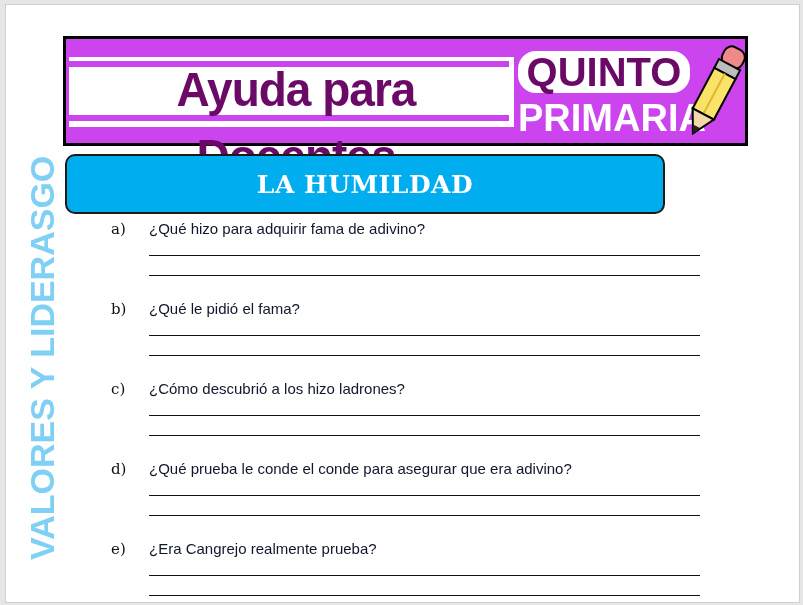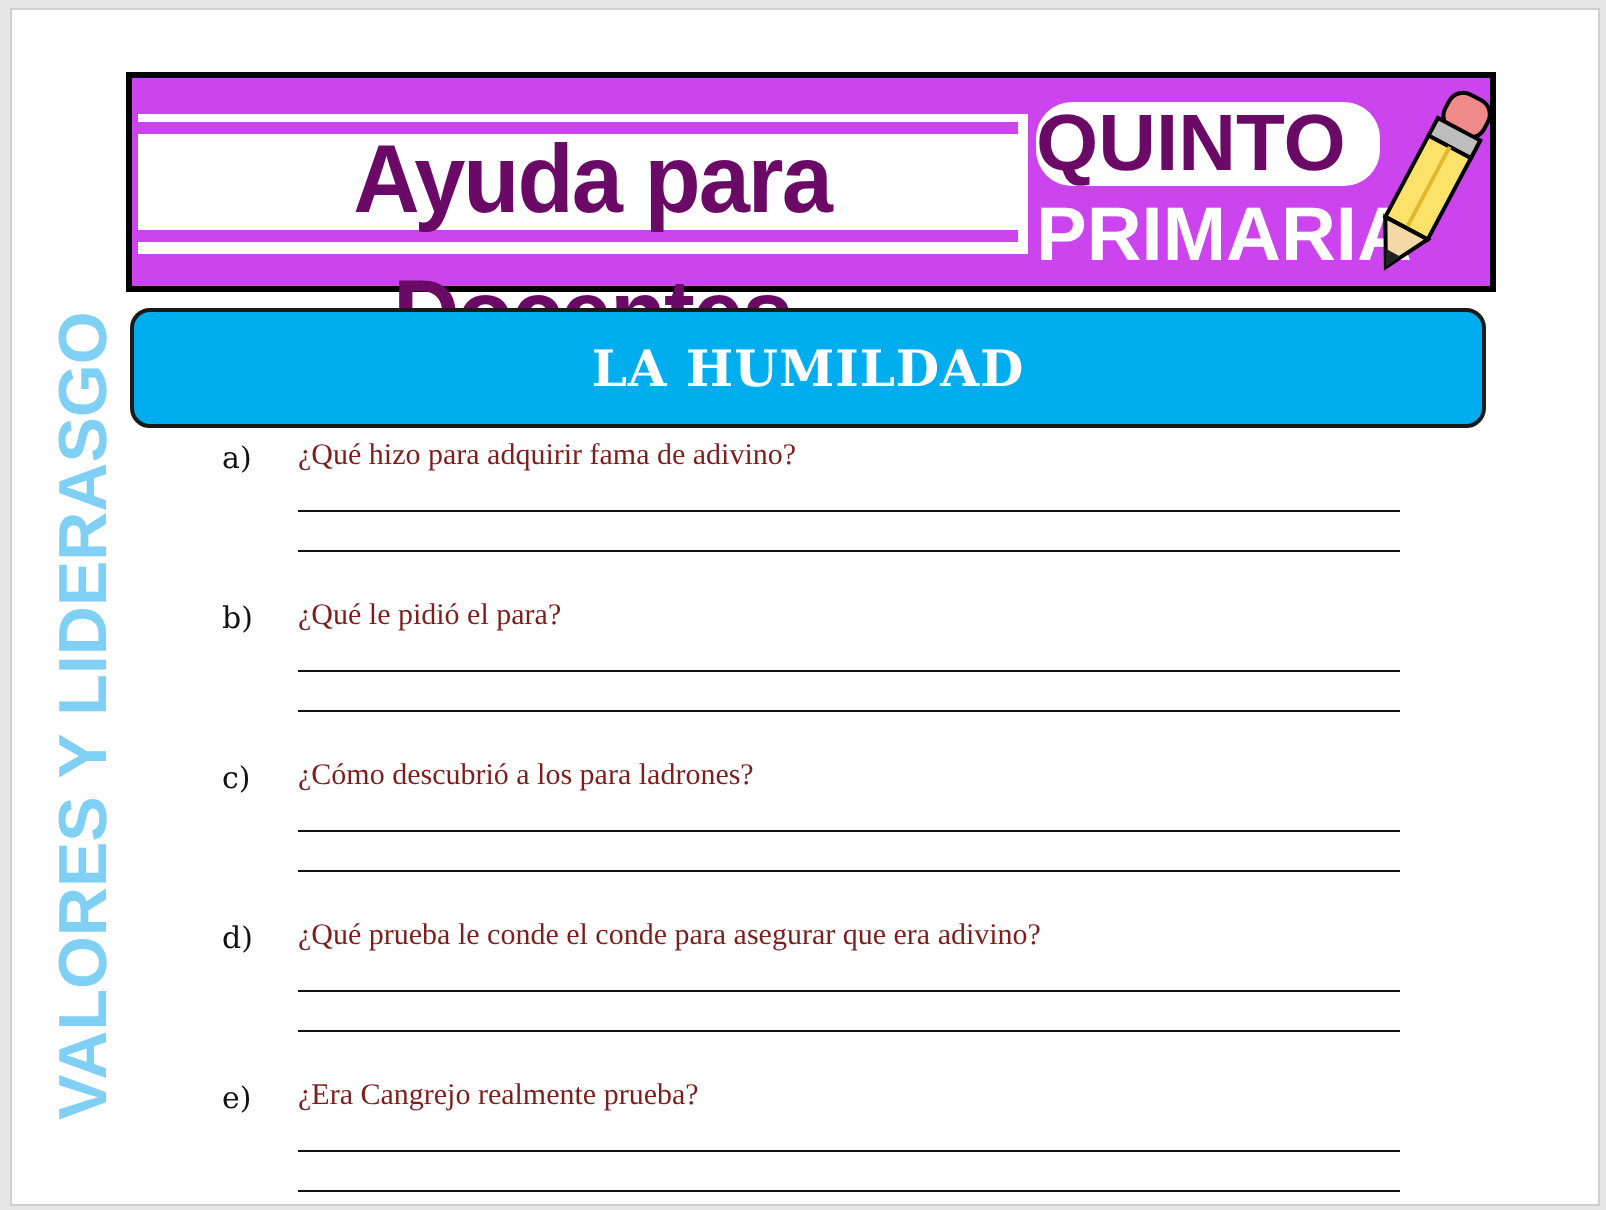--- a/index.html
+++ b/index.html
@@ -27,32 +27,32 @@
       position:absolute; left:20px; top:20px; width:420px; text-align:center;
       font-family:"Liberation Sans", sans-serif; font-weight:bold;
       font-size:46px; line-height:64px; color:#6b0a66; letter-spacing:-1px;
       transform:scaleY(1.05);
     }
     .grade-pill {
       position:absolute; left:452px; top:12px; width:172px; height:42px;
       background:#ffffff; border-radius:18px;
     }
     .grade-top {
-      position:absolute; left:452px; top:10px; width:172px; 
+      position:absolute; left:452px; top:10px; width:172px; text-align:center;
       font-family:"Liberation Sans", sans-serif; font-weight:bold;
       font-size:40px; line-height:46px; color:#6b0a66;
     }
     .grade-bottom {
       position:absolute; left:452px; top:56px; width:178px; text-align:center;
       font-family:"Liberation Sans", sans-serif; font-weight:bold;
       font-size:38px; line-height:46px; color:#ffffff;
     }
     .pencil { position:absolute; left:616px; top:2px; width:66px; height:102px; }
     .title-bar {
-      position:absolute; left:65px; top:154px; width:678px; height:60px;
+      position:absolute; left:65px; top:154px; width:600px; height:60px;
       background:#00aeef; border:2px solid #1a1a1a; border-radius:10px;
       box-sizing:border-box; display:flex; align-items:center; justify-content:center;
     }
     .title-text {
       font-family:"DejaVu Serif", serif; font-weight:bold; font-size:25px;
       color:#ffffff; letter-spacing:0.5px;
     }
     .side-label {
       position:absolute; left:22px; top:560px; transform-origin:left top;
       transform:rotate(-90deg);
@@ -60,21 +60,21 @@
       font-size:34px; color:#7fd0f4; white-space:nowrap; letter-spacing:0px;
       width:330px; line-height:40px;
     }
     .question { position:absolute; left:111px; width:600px; }
     .q-letter {
       position:absolute; left:0; top:0;
       font-family:"DejaVu Serif", serif; font-size:15px; color:#111;
     }
     .q-text {
       position:absolute; left:38px; top:0;
-      font-family:Liberation Serif, serif; font-size:15px; color:#7f1d1d; white-space:nowrap;
+      font-family:Liberation Sans, sans-serif; font-size:15px; color:#0f172a; white-space:nowrap;
     }
     .answer-line {
       position:absolute; left:38px; width:551px; height:0; border-top:1px solid #111;
     }
   </style>
 </head>
 <body>
 
 <div class="page"></div>
 
@@ -106,28 +106,28 @@
 
 <div class="question" style="top:220px;">
   <span class="q-letter">a)</span>
   <span class="q-text">¿Qué hizo para adquirir fama de adivino?</span>
   <div class="answer-line" style="top:35px;"></div>
   <div class="answer-line" style="top:55px;"></div>
 </div>
 
 <div class="question" style="top:300px;">
   <span class="q-letter">b)</span>
-  <span class="q-text">¿Qué le pidió el para?</span>
+  <span class="q-text">¿Qué le pidió el fama?</span>
   <div class="answer-line" style="top:35px;"></div>
   <div class="answer-line" style="top:55px;"></div>
 </div>
 
 <div class="question" style="top:380px;">
   <span class="q-letter">c)</span>
-  <span class="q-text">¿Cómo descubrió a los para ladrones?</span>
+  <span class="q-text">¿Cómo descubrió a los hizo ladrones?</span>
   <div class="answer-line" style="top:35px;"></div>
   <div class="answer-line" style="top:55px;"></div>
 </div>
 
 <div class="question" style="top:460px;">
   <span class="q-letter">d)</span>
   <span class="q-text">¿Qué prueba le conde el conde para asegurar que era adivino?</span>
   <div class="answer-line" style="top:35px;"></div>
   <div class="answer-line" style="top:55px;"></div>
 </div>

